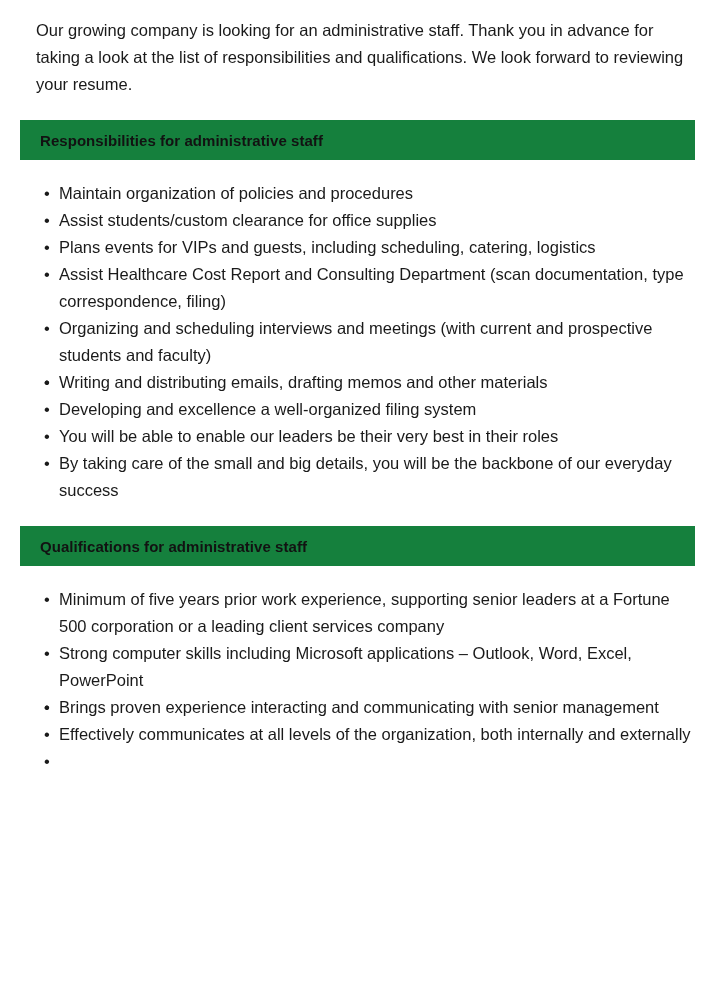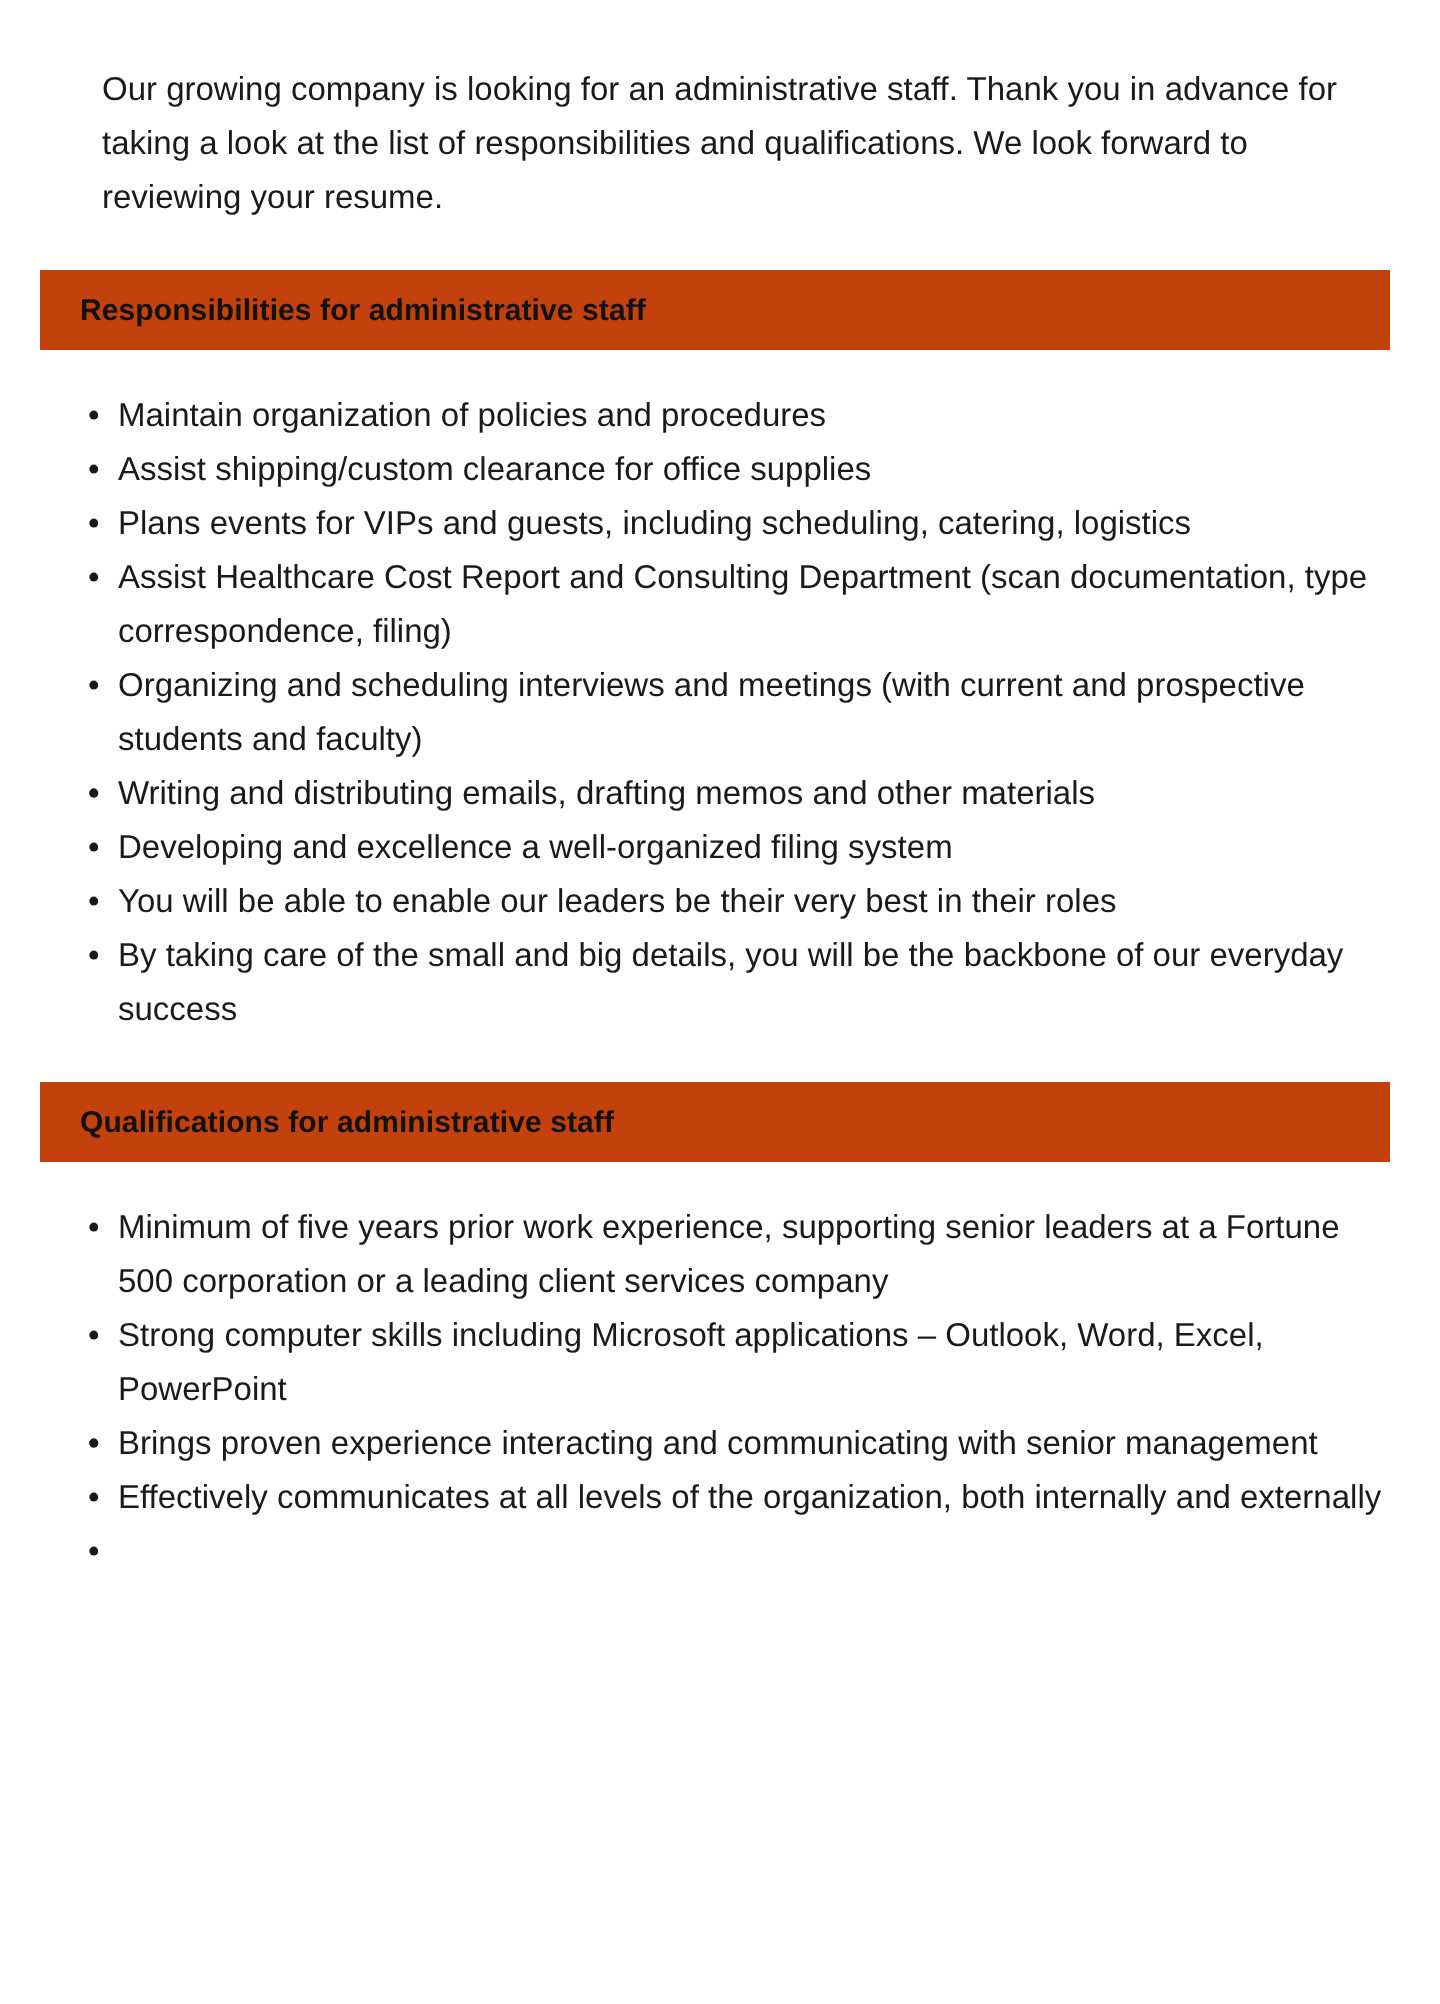--- a/index.html
+++ b/index.html
@@ -29,34 +29,34 @@
     text-align: center;
     font-size: 31px;
     font-weight: bold;
     letter-spacing: -0.2px;
     line-height: 44px;
     padding-top: 2px;
     color: #111111;
   }
 
   .intro {
-    margin: 16px;
+    margin: 1px;
     padding: 16px 24px 0 35px;
     font-size: 16.5px;
     line-height: 27px;
     color: #1a1a1a;
   }
 
   .section {
     margin: 0;
   }
 
   .section-band {
     margin: 22px 25px 0 20px;
-    background: #c2410c;
+    background: #15803d;
     height: 40px;
     display: flex;
     align-items: center;
     padding: 0 0 0 20px;
     box-sizing: border-box;
   }
 
   .section-band-title {
     font-size: 15px;
     font-weight: bold;
@@ -95,21 +95,21 @@
 
 
   <p class="intro">Our growing company is looking for an administrative staff. Thank you in advance for taking a look at the list of responsibilities and qualifications. We look forward to reviewing your resume.</p>
 
   <div class="section">
     <div class="section-band">
       <span class="section-band-title">Responsibilities for administrative staff</span>
     </div>
     <ul class="bullets" id="list-0">
         <li><span class="bullet-dot">•</span><span>Maintain organization of policies and procedures</span></li>
-        <li><span class="bullet-dot">•</span><span>Assist shipping/custom clearance for office supplies</span></li>
+        <li><span class="bullet-dot">•</span><span>Assist students/custom clearance for office supplies</span></li>
         <li><span class="bullet-dot">•</span><span>Plans events for VIPs and guests, including scheduling, catering, logistics</span></li>
         <li><span class="bullet-dot">•</span><span>Assist Healthcare Cost Report and Consulting Department (scan documentation, type correspondence, filing)</span></li>
         <li><span class="bullet-dot">•</span><span>Organizing and scheduling interviews and meetings (with current and prospective students and faculty)</span></li>
         <li><span class="bullet-dot">•</span></li>
         <li><span class="bullet-dot">•</span><span>Writing and distributing emails, drafting memos and other materials</span></li>
         <li><span class="bullet-dot">•</span><span>Developing and excellence a well-organized filing system</span></li>
         <li><span class="bullet-dot">•</span><span>You will be able to enable our leaders be their very best in their roles</span></li>
         <li><span class="bullet-dot">•</span><span>By taking care of the small and big details, you will be the backbone of our everyday success</span></li>
       </ul>
   </div>

